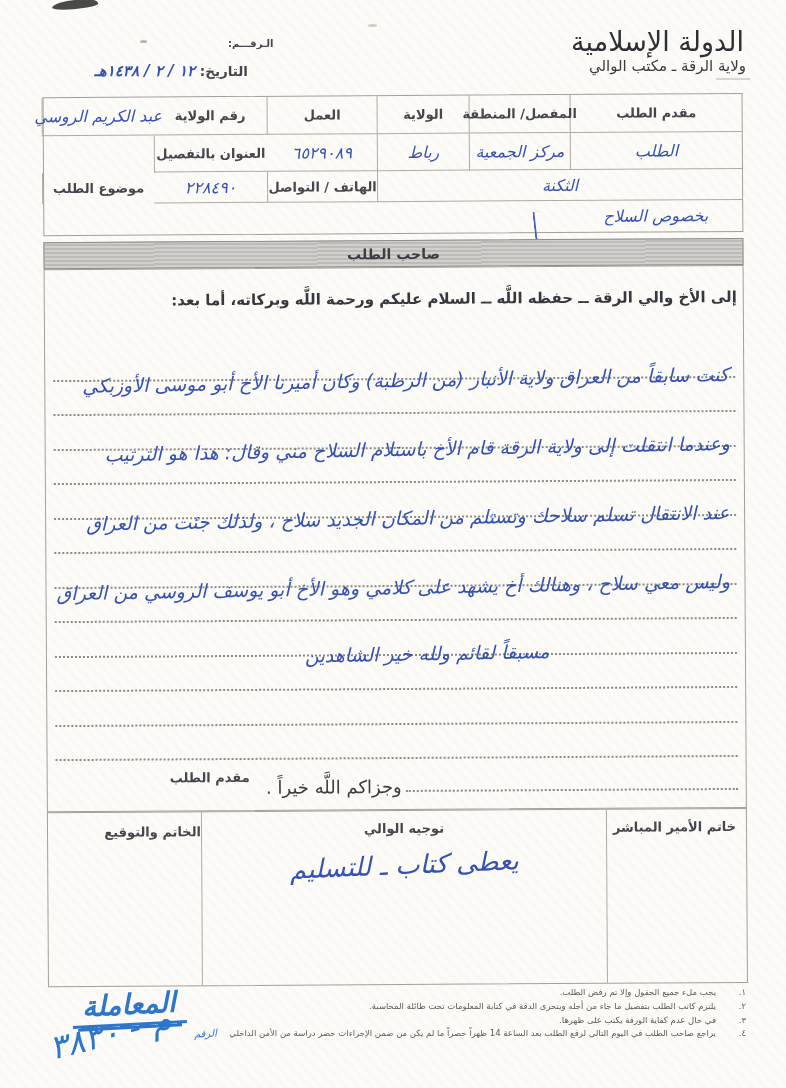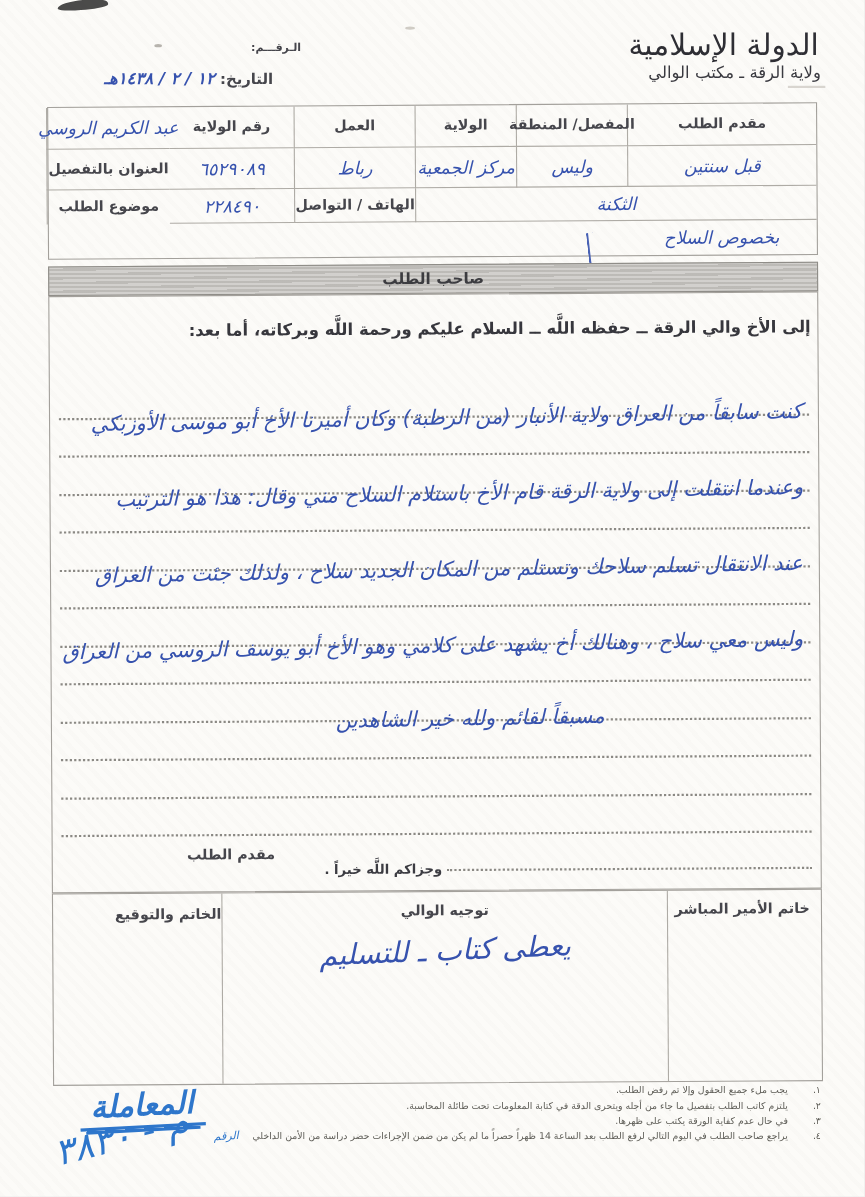--- a/index.html
+++ b/index.html
@@ -63,21 +63,21 @@
     position:absolute;left:45px;top:267px;width:700px;height:543px;
     border:1px solid #a3a09b;box-sizing:border-box;
   }
   .salutation{margin:22px 6px 0 0;font-size:15px;font-weight:bold;color:#37373d;}
   .lines{margin-top:37px;}
   .line{position:relative;height:32.5px;border-bottom:2px dotted #8b8984;margin:0 8px;}
   .line.nodots{border-bottom:none;display:flex;}
   .hand-line{position:absolute;right:6px;bottom:-9px;font-size:19px;white-space:nowrap;transform:rotate(-0.7deg);transform-origin:right bottom;}
   .hand-line.indent{right:188px;}
   .dotseg{width:332px;border-bottom:2px dotted #8b8984;height:32.5px;box-sizing:border-box;}
-  .closing{font-size:12px;font-weight:bold;color:#3c3c42;align-self:flex-end;transform:translateY(5px);padding-right:4px;white-space:nowrap;}
+  .closing{font-size:18px;font-weight:normal;color:#3c3c42;align-self:flex-end;transform:translateY(5px);padding-right:4px;white-space:nowrap;}
   .applicant-label{position:absolute;left:122px;top:501px;font-size:13px;font-weight:bold;color:#46464c;}
   
   .decision-table{
     position:absolute;left:45px;top:810px;width:700px;height:175px;
     display:grid;grid-template-columns:140px 405px 155px;
     border:1px solid #a3a09b;box-sizing:border-box;
   }
   .dc-cell{border-left:1px solid #aeaba5;box-sizing:border-box;position:relative;}
   .dc-cell.noleft{border-left:none;}
   .dc-label{font-size:13px;font-weight:bold;color:#46464c;}
@@ -127,22 +127,21 @@
 
     <div class="info-table">
 
       <div class="it-cell it-head">مقدم الطلب</div>
       <div class="it-cell it-head">المفصل/ المنطقة</div>
       <div class="it-cell it-head">الولاية</div>
       <div class="it-cell it-head">العمل</div>
       <div class="it-cell it-head noleft">رقم الولاية</div>
 
       <div class="it-cell it-val hand">عبد الكريم الروسي</div>
-      <div class="it-cell it-val hand">قبل سنتين</div>
-      <div class="it-cell it-val hand">وليس</div>
+      <div class="it-cell it-val hand">الطلب</div>
       <div class="it-cell it-val hand">مركز الجمعية</div>
       <div class="it-cell it-val hand">رباط</div>
       <div class="it-cell it-val hand noleft">٦٥٢٩٠٨٩</div>
 
       <div class="it-cell it-head">العنوان بالتفصيل</div>
       <div class="it-cell it-val hand span3">الثكنة</div>
       <div class="it-cell it-head">الهاتف / التواصل</div>
       <div class="it-cell it-val hand noleft">٢٢٨٤٩٠</div>
 
       <div class="it-cell it-head nobot">موضوع الطلب</div>

